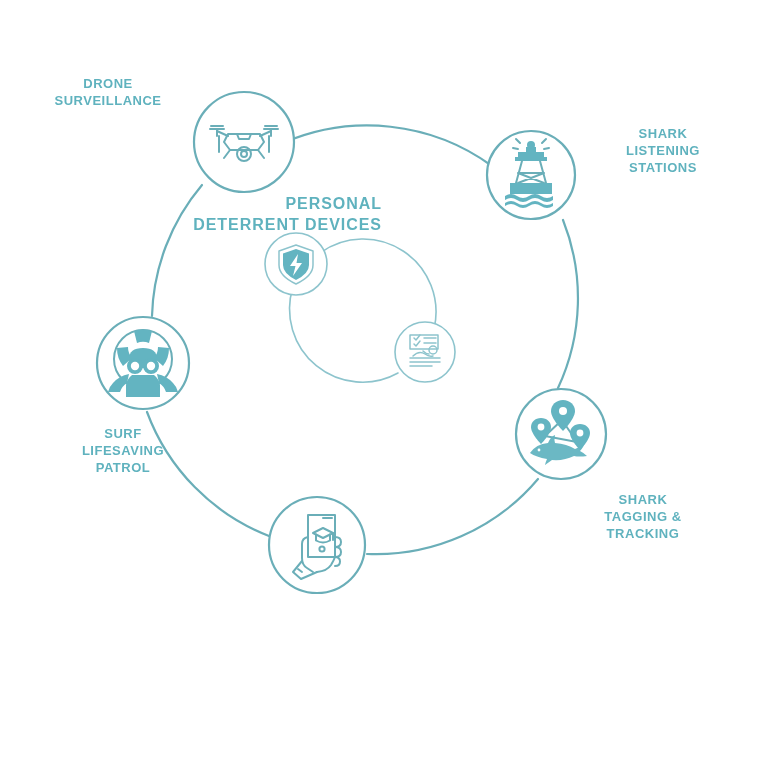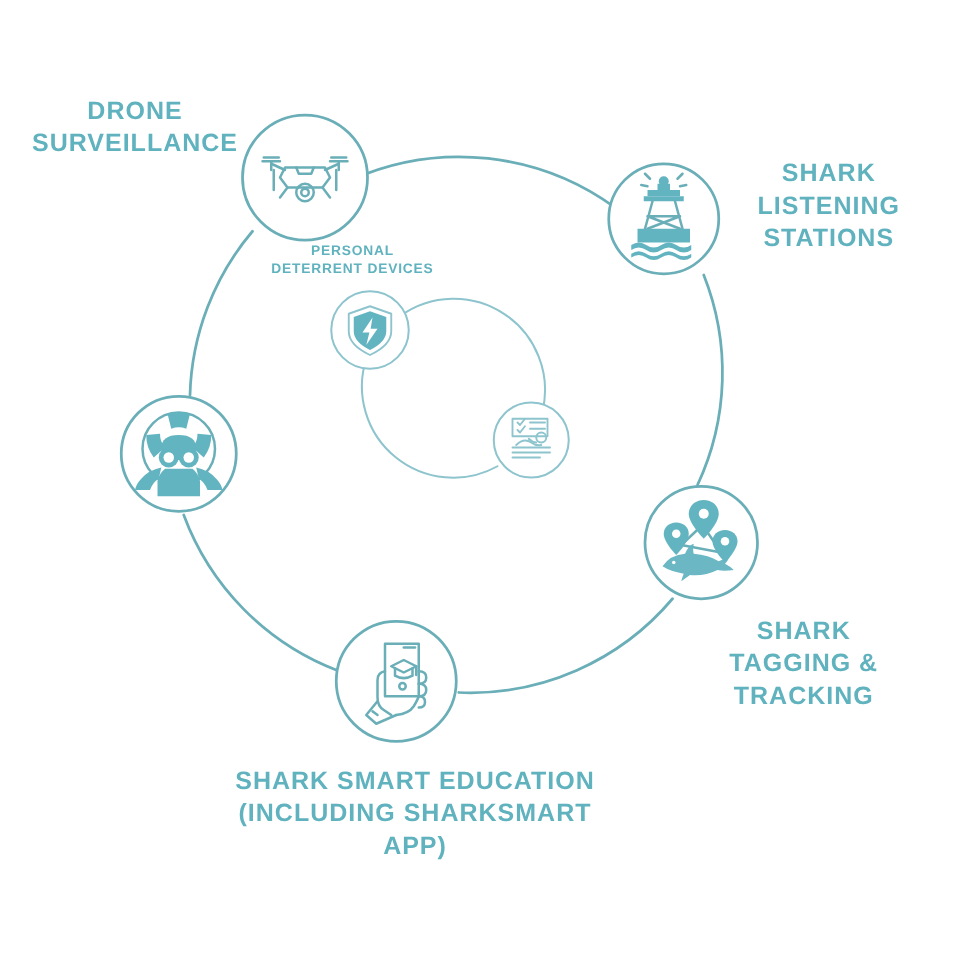--- a/index.html
+++ b/index.html
@@ -30,22 +30,22 @@
   .label {
     position: absolute;
     color: #5fb2be;
     font-weight: bold;
     letter-spacing: 0.04em;
     line-height: 1.30;
     text-align: center;
     white-space: pre-line;
     user-select: none;
   }
-  .label-outer { font-size: 20px; }
-  .label-inner { font-size: 11px; letter-spacing: 0.06em; }
+  .label-outer { font-size: 13px; }
+  .label-inner { font-size: 16px; letter-spacing: 0.06em; text-align: right; }
 
   
   #label-drone        { left: 8px;   top: 76px;  width: 200px; }
   #label-listening    { left: 568px; top: 126px; width: 190px; }
   #label-tagging      { left: 548px; top: 492px; width: 190px; }
   #label-education    { left: 182px; top: 612px; width: 300px; }
   #label-surf         { left: 28px;  top: 426px; width: 190px; }
 
   
   #label-pdd          { left: 182px; top: 194px; width: 200px; }
@@ -234,22 +234,22 @@
 SURVEILLANCE</div>
 
   <div class="label label-outer" id="label-listening">SHARK
 LISTENING
 STATIONS</div>
 
   <div class="label label-outer" id="label-tagging">SHARK
 TAGGING &amp;
 TRACKING</div>
 
-  <div class="label label-outer" id="label-education">SHARK SMART EDUCATION
-(INCLUDING SHARKSMART
-APP)</div>
-
+
+  <div class="label label-outer" id="label-surf">SURF
+LIFESAVING
+PATROL</div>
 
   <div class="label label-inner" id="label-pdd">PERSONAL
 DETERRENT DEVICES</div>
 
 
 </div>
 
 </body></html>

